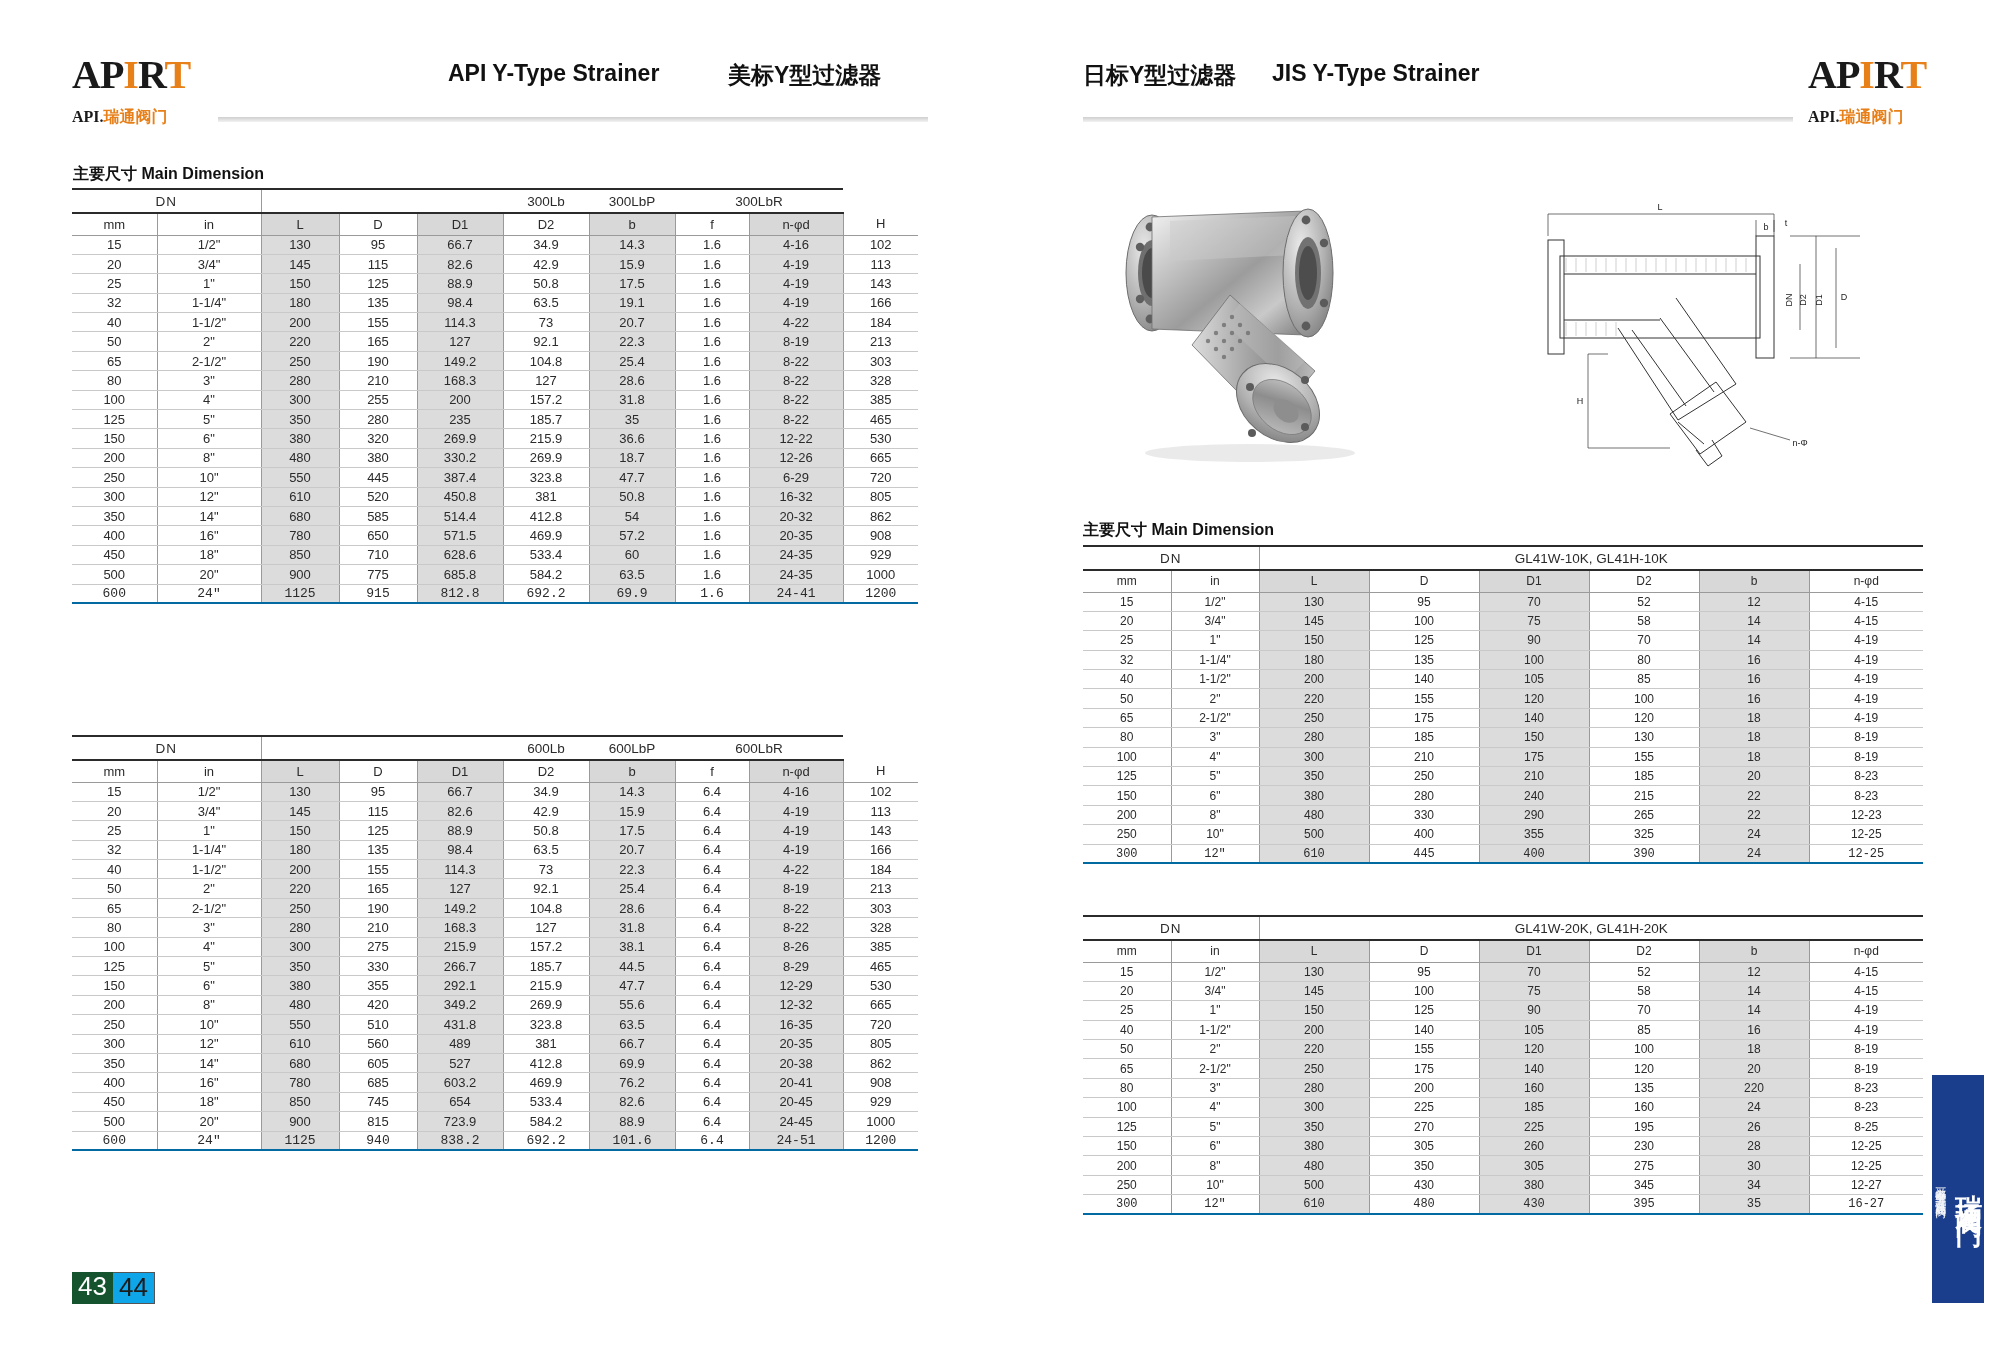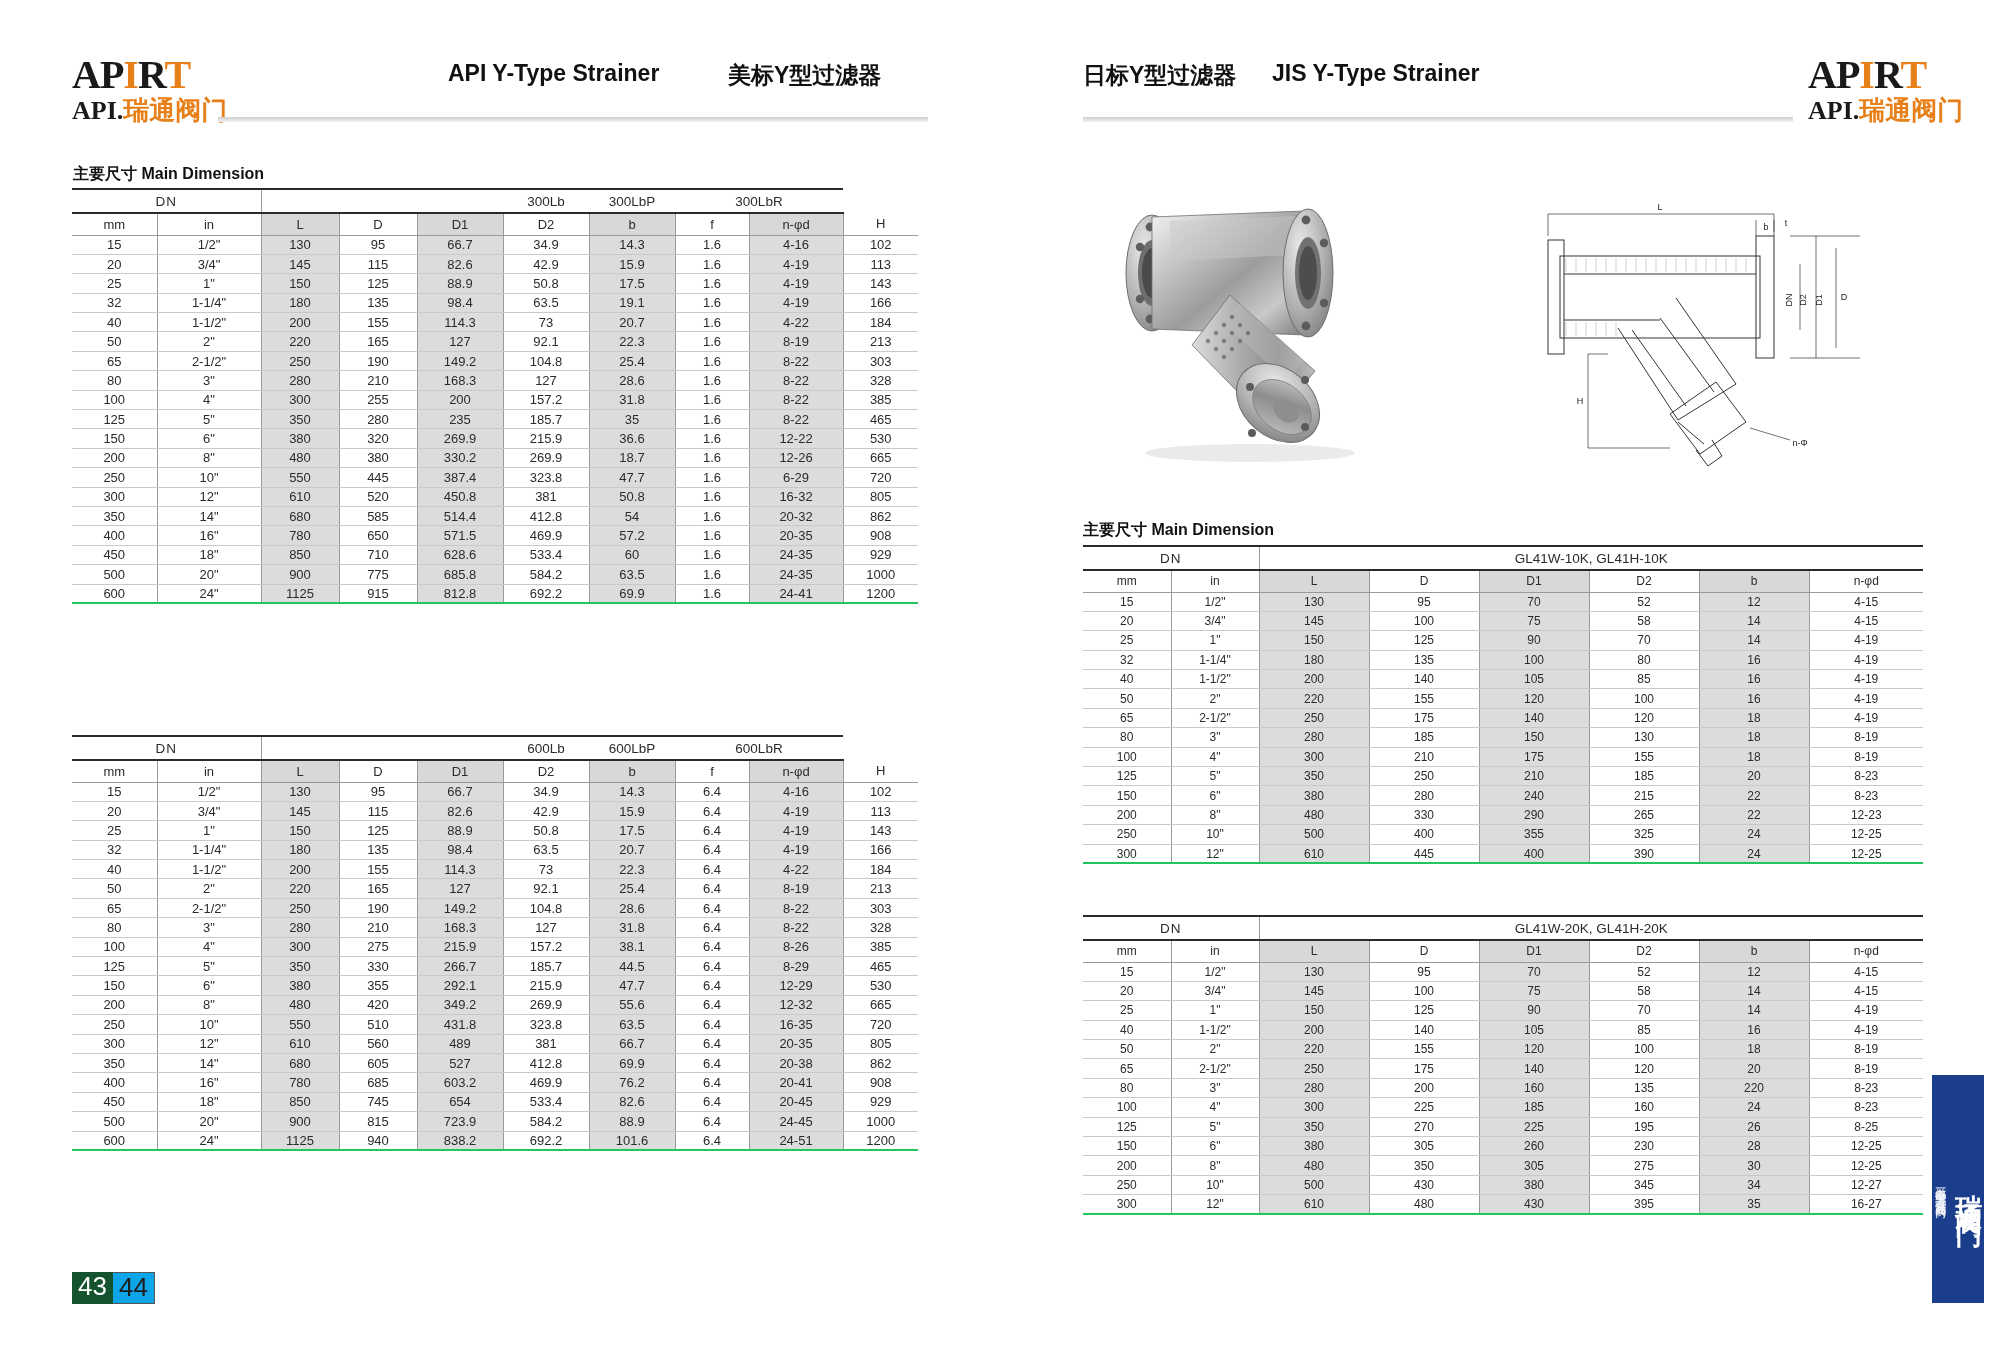--- a/index.html
+++ b/index.html
@@ -20,23 +20,23 @@
     font-size: 40px;
     letter-spacing: -1px;
     line-height: 1;
     white-space: nowrap;
   }
   .logo-main .blk { color: #1a1a1a; }
   .logo-main .org { color: #E8801A; }
   .logo-sub {
     font-family: "Liberation Serif", serif;
     font-weight: bold;
-    font-size: 26px;
+    font-size: 16px;
     line-height: 1;
-    margin-top: 3px;
+    margin-top: 14px;
     white-space: nowrap;
   }
   .logo-sub .blk { color: #1a1a1a; }
   .logo-sub .org { color: #E8801A; }
 
   
   .hdr-title {
     position: absolute;
     font-size: 23px;
     font-weight: bold;
@@ -78,21 +78,21 @@
   table.dim tr.grp td {
     border-bottom: 2.5px solid #2b2b2b;
     border-top: 2.5px solid #2b2b2b;
     height: 24px;
     font-size: 13.5px;
   }
   table.dim tr.colhdr td {
     border-bottom: 1px solid #9a9a9a;
     height: 22px;
   }
-  table.dim tr:last-child td { border-bottom: 2px solid #22c55e; }
+  table.dim tr:last-child td { border-bottom: 2px solid #0369a1; font-family: Liberation Mono, monospace; }
   table.dim td.first { border-left: none; }
   .shade { background: #dcdcdc; }
   .shadehdr { background: #d8d8d8; }
   .dn-span { letter-spacing: 1px; }
 
   
   .pagenum {
     position: absolute;
     display: flex;
     font-family: "Liberation Sans", sans-serif;

